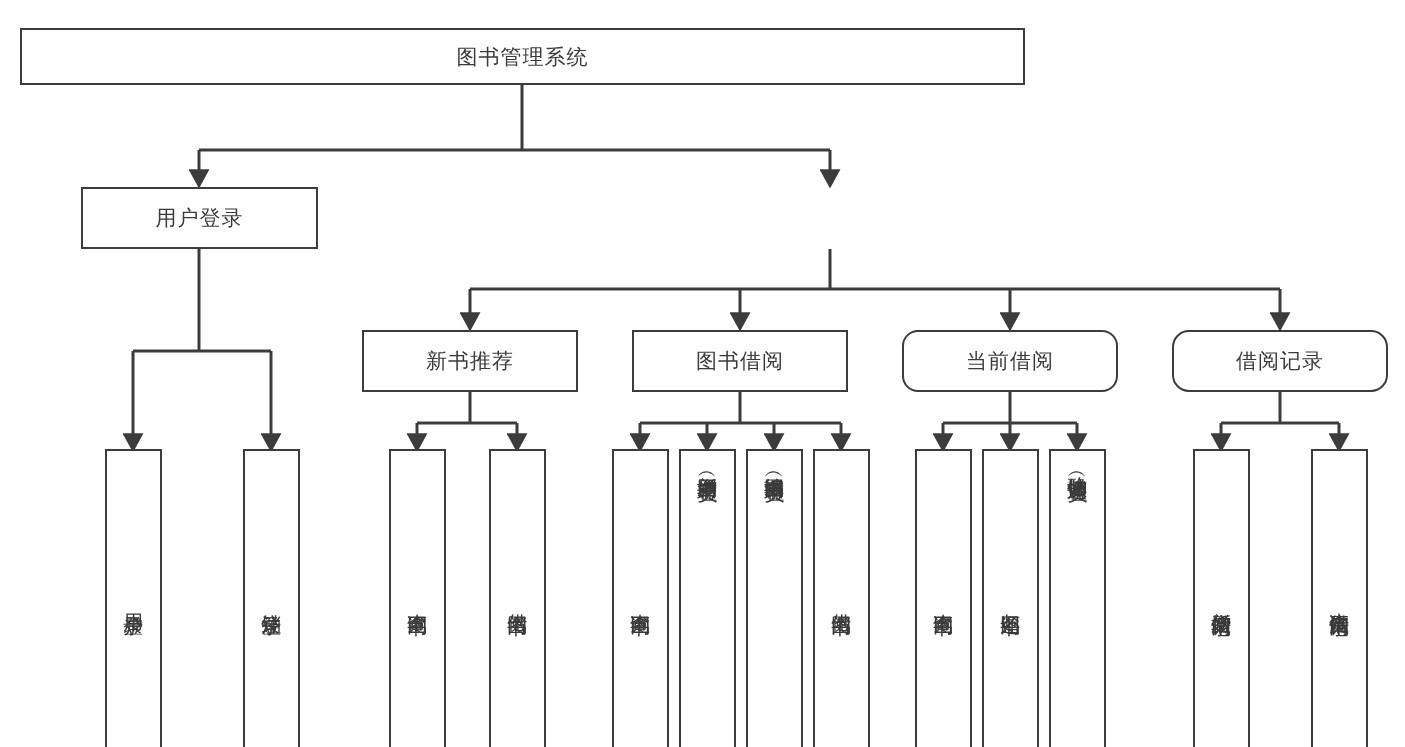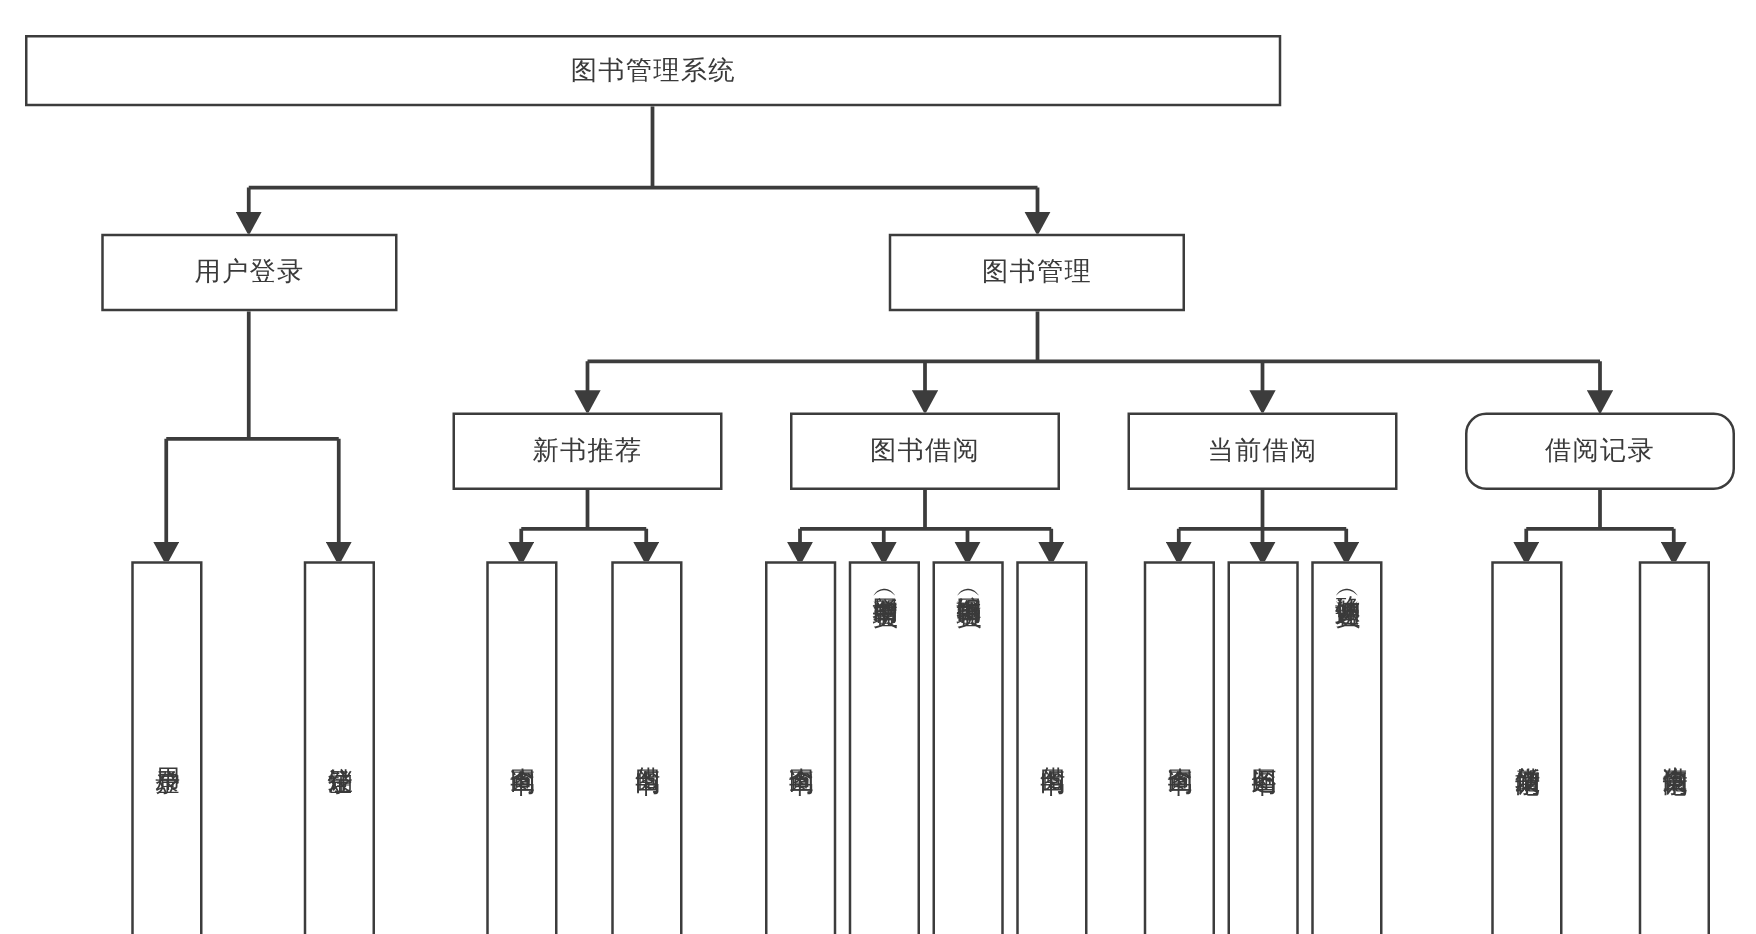--- a/index.html
+++ b/index.html
@@ -124,31 +124,28 @@
     </g>
   </svg>
 
   <div class="node horiz" style="left:20px; top:11px; width:1005px; height:57px;">
     <span class="label">图书管理系统</span>
   </div>
 
   <div class="node horiz" style="left:81px; top:170px; width:237px; height:62px;">
     <span class="label">用户登录</span>
   </div>
-  <div class="node horiz" style="left:711px; top:170px; width:237px; height:62px;">
-    <span class="label">图书管理</span>
-  </div>
 
   <div class="node horiz" style="left:362px; top:313px; width:216px; height:62px;text-align:right;">
     <span class="label">新书推荐</span>
   </div>
   <div class="node horiz" style="left:632px; top:313px; width:216px; height:62px;">
     <span class="label">图书借阅</span>
   </div>
-  <div class="node horiz" style="left:902px; top:313px; width:216px; height:62px;">
+  <div class="node horiz" style="left:902px; top:313px; width:216px; height:62px;border-radius:16px;">
     <span class="label">当前借阅</span>
   </div>
   <div class="node horiz" style="left:1172px; top:313px; width:216px; height:62px;border-radius:17px;">
     <span class="label">借阅记录</span>
   </div>
 
   <div class="node vert centered" style="left:105px; top:432px; width:57px; height:301px;">
     <span class="label">用户登录</span>
   </div>
   <div class="node vert centered" style="left:243px; top:432px; width:57px; height:301px;">

